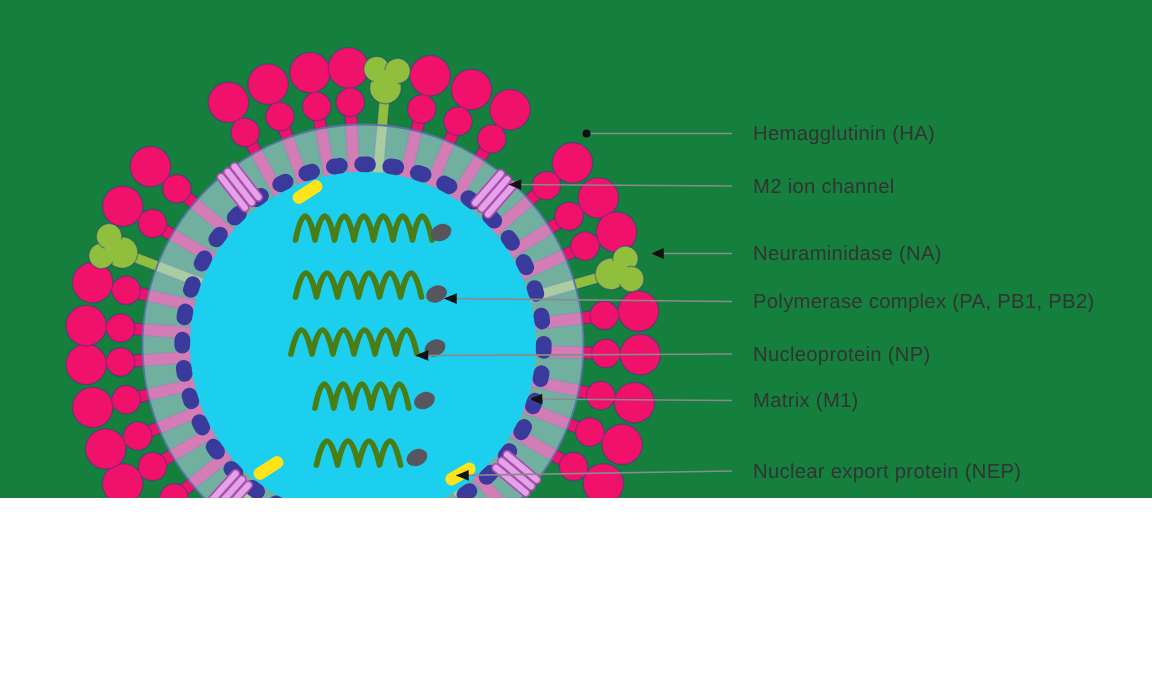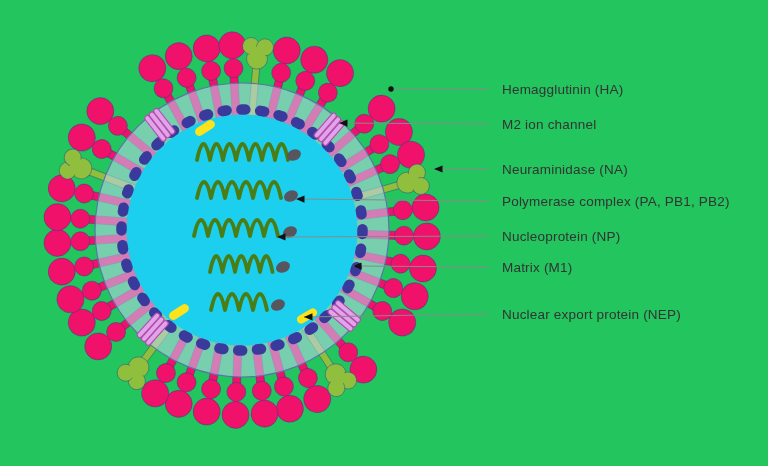--- a/index.html
+++ b/index.html
@@ -1,16 +1,16 @@
 <!DOCTYPE html>
 <html><head>
 <meta charset="utf-8">
 <style>
   html,body{margin:0;padding:0;background:#ffffff;}
-  .stage{position:relative;width:768px;height:466px;background:#22c55e;overflow:hidden;}
+  .stage{position:relative;width:768px;height:332px;background:#15803d;overflow:hidden;}
   svg{display:block;}
   text.diagram-label{
     font-family:"Liberation Sans",sans-serif;
     font-size:13.5px;
     fill:#333333;
     letter-spacing:0.2px;
   }
 </style>
 </head>
 <body>

